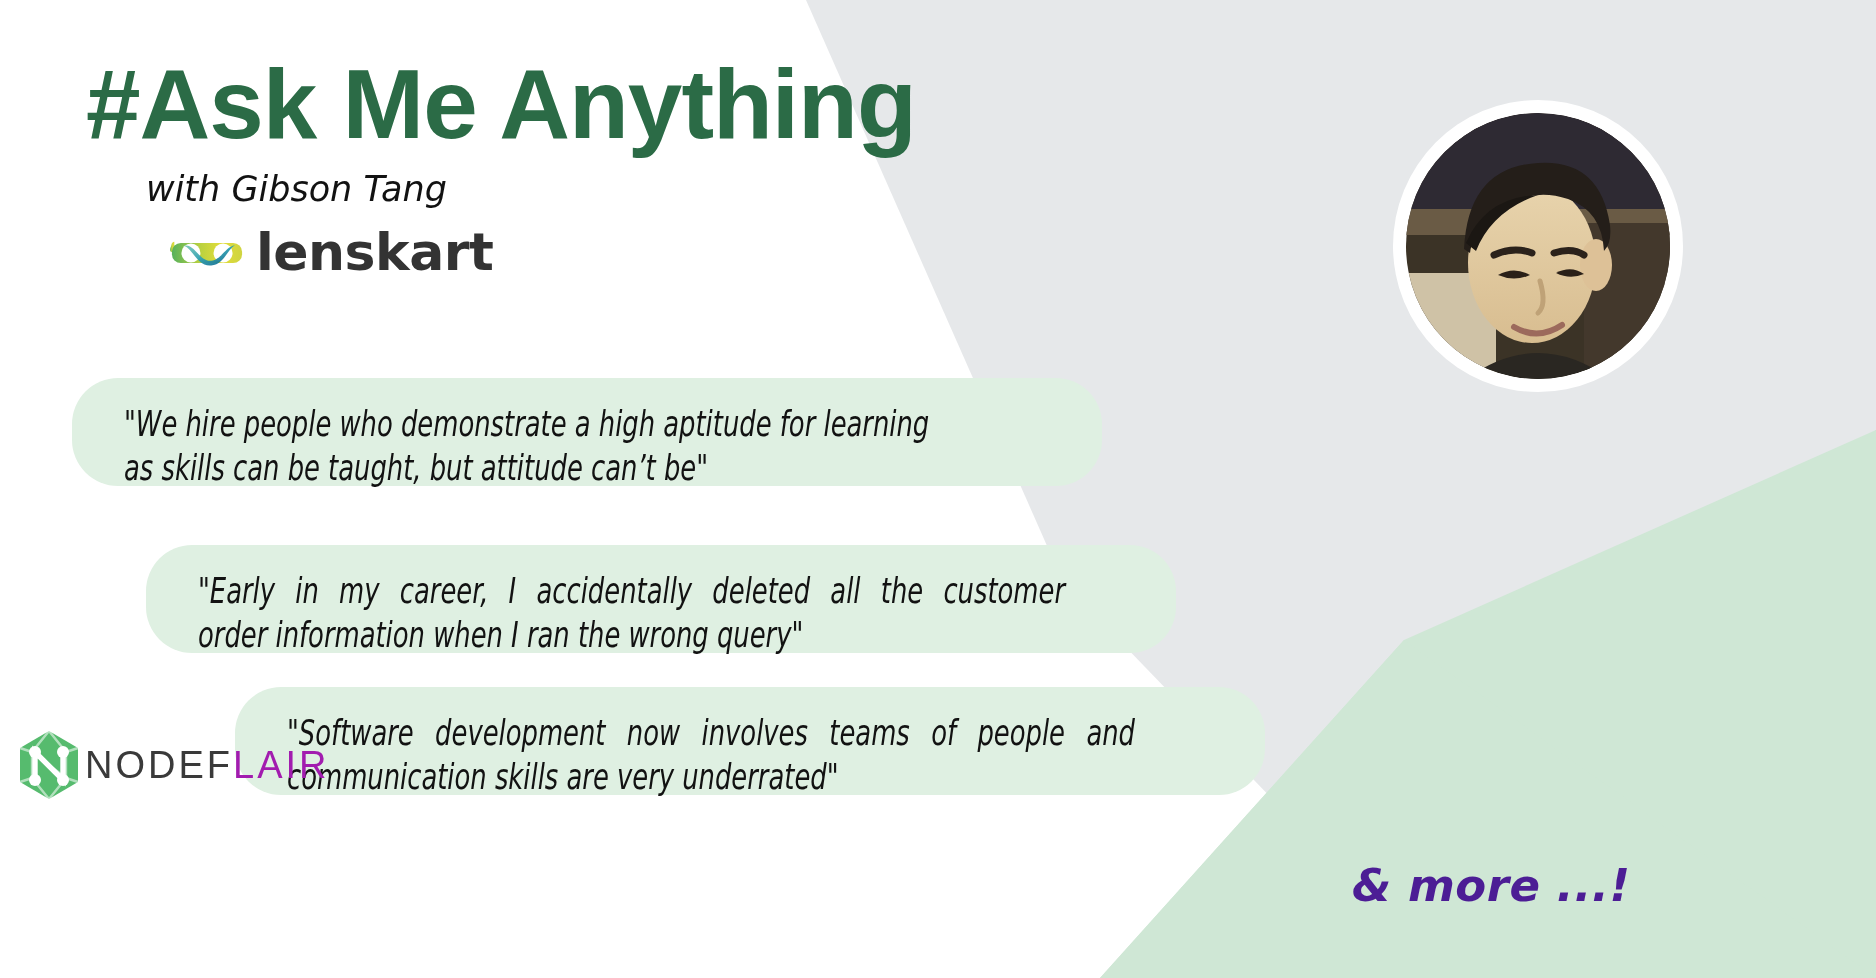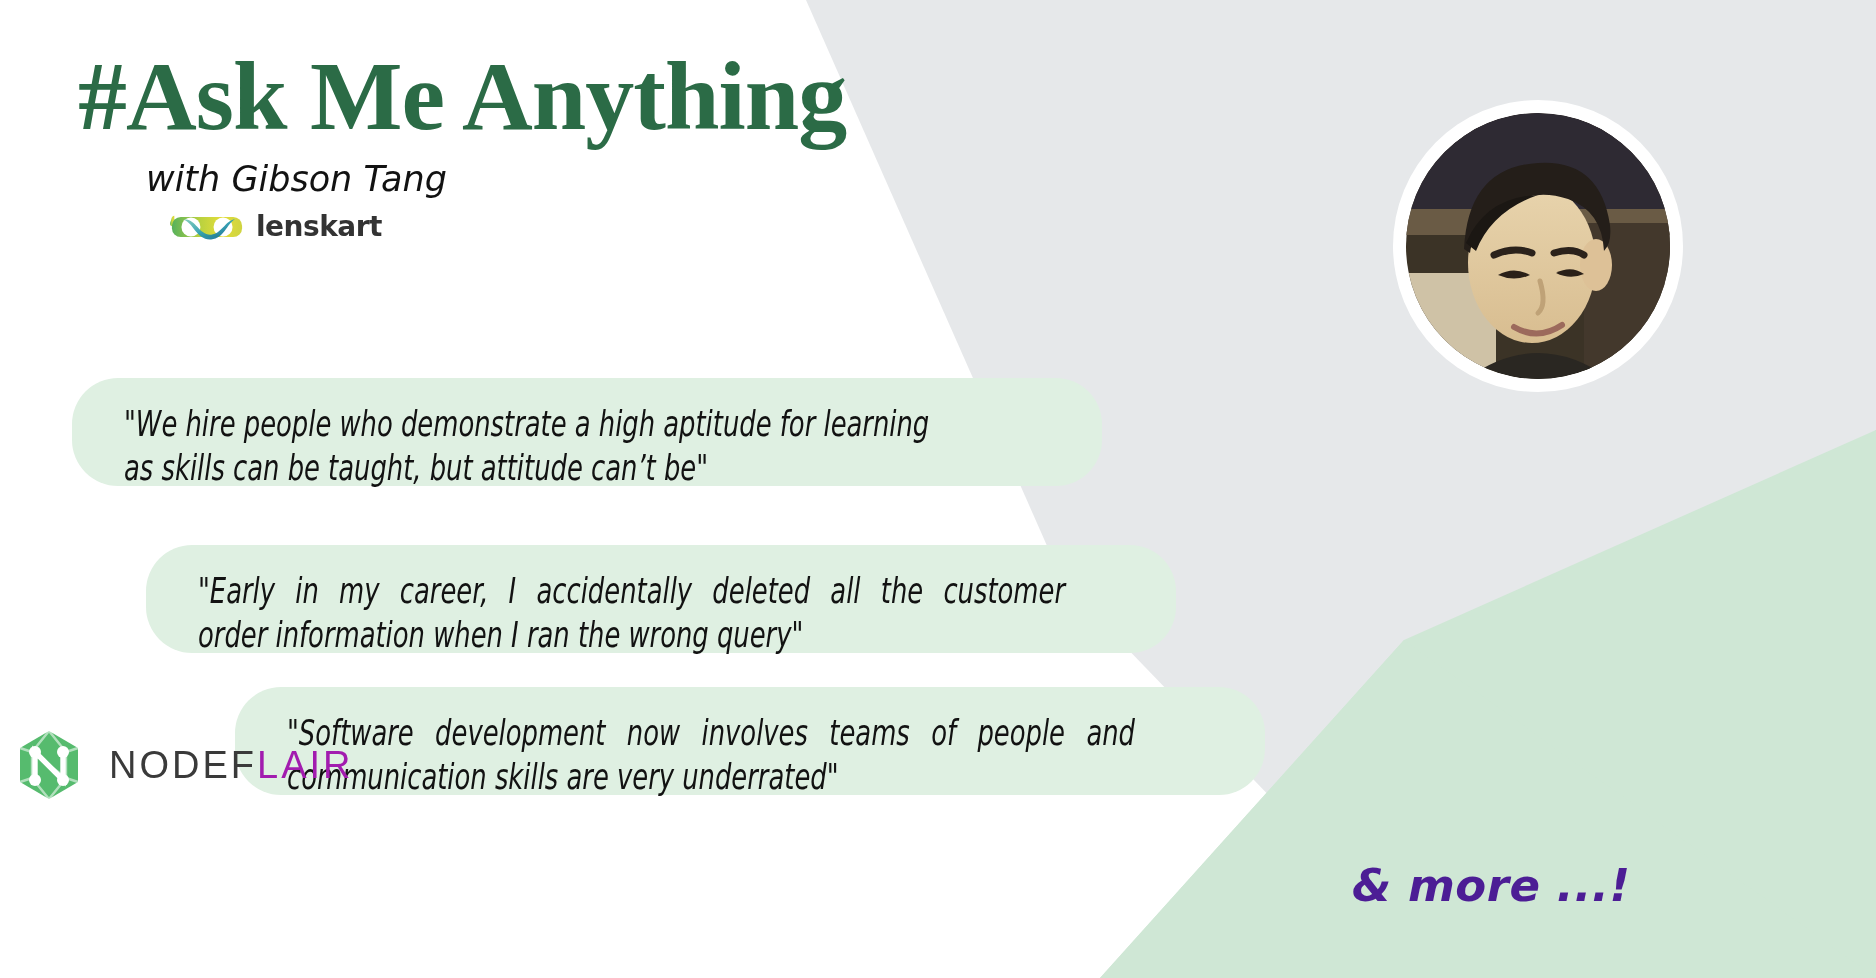--- a/index.html
+++ b/index.html
@@ -25,28 +25,28 @@
   }
 
   
   .header {
     position: absolute;
     left: 78px;
     top: 46px;
     width: 980px;
   }
   .title {
-    font-family: Liberation Serif, serif;
+    font-family: Liberation Sans, sans-serif;
     font-weight: bold;
     font-size: 98px;
     line-height: 1.04;
     color: #2b6b46;
     letter-spacing: -1px;
     white-space: nowrap;
-    margin: 0;
+    margin: 8px;
   }
   .subtitle-block {
     margin-top: 6px;
     padding-left: 68px;
   }
   .subtitle-line {
     font-family: "DejaVu Sans", sans-serif;
     font-style: italic;
     font-size: 35px;
     line-height: 1.44;
@@ -63,21 +63,21 @@
   }
   .lenskart-mark {
     width: 78px;
     height: 44px;
     display: block;
   }
   .lenskart-word {
     font-family: "DejaVu Sans", sans-serif;
     font-style: normal;
     font-weight: bold;
-    font-size: 28px;
+    font-size: 52px;
     letter-spacing: -0.5px;
     color: #333333;
     margin-left: 10px;
   }
 
   
   .portrait {
     position: absolute;
     left: 1393px;
     top: 100px;
@@ -131,21 +131,21 @@
   #quote-1 { left: 146px; top: 545px; width: 1030px; height: 108px; }
   #quote-2 { left: 235px; top: 687px; width: 1030px; height: 108px; }
 
   
   .nodeflair {
     position: absolute;
     left: 18px;
     top: 730px;
     display: flex;
     align-items: center;
-    gap: 29px;
+    gap: 5px;
   }
   .nodeflair-mark { width: 62px; height: 70px; display: block; }
   .nodeflair-word {
     font-family: "Liberation Sans", sans-serif;
     font-size: 38px;
     letter-spacing: 3px;
     color: #3a3a3a;
     display: flex;
   }
   .nf-light { color: #a21caf; }

